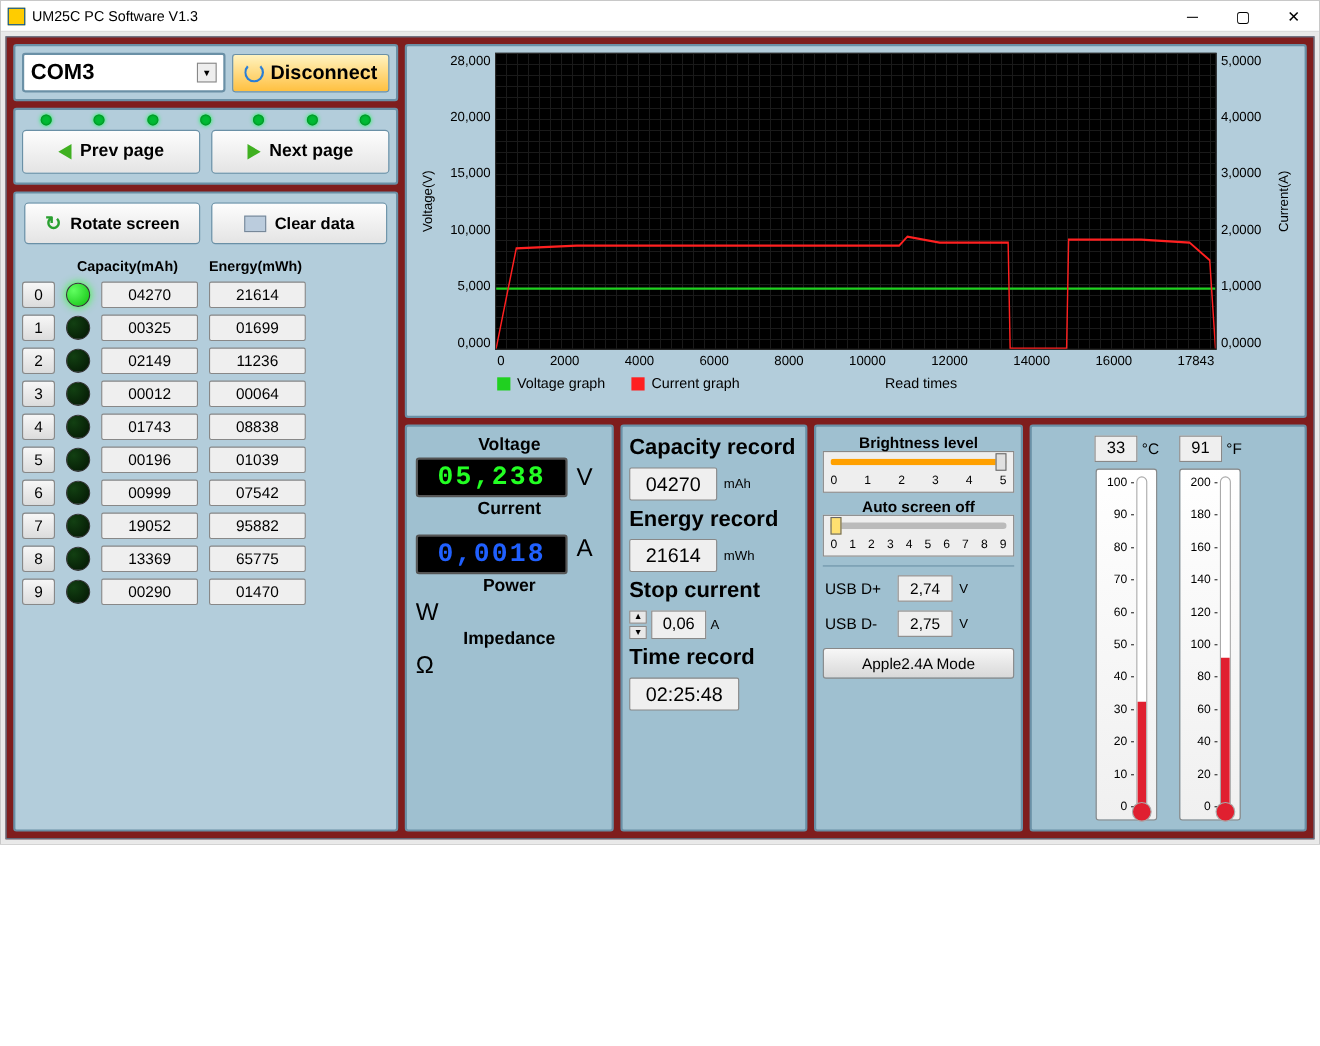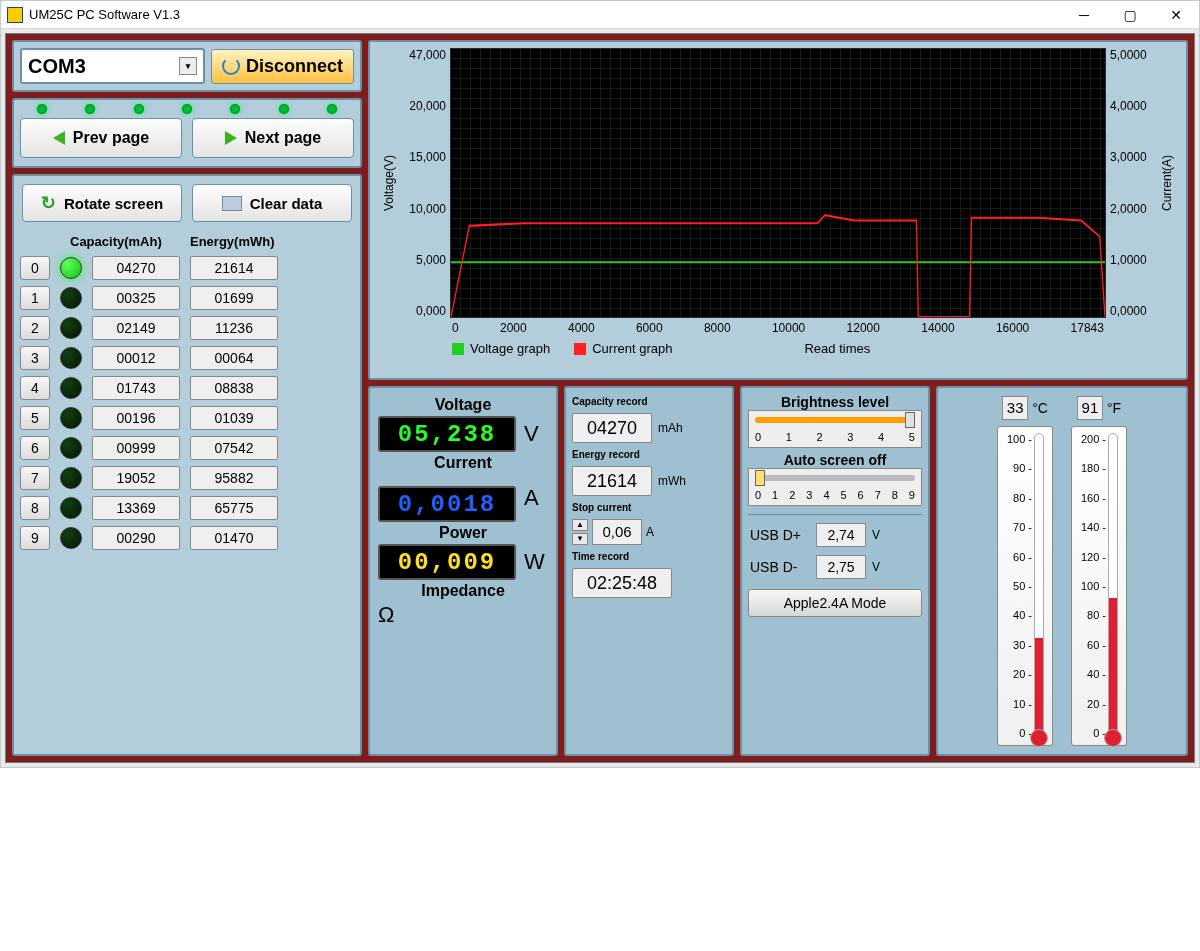--- a/index.html
+++ b/index.html
@@ -67,21 +67,21 @@
   
   .bottomstrip { display:flex; gap:6px; flex:1; }
   .measpanel { width:190px; padding:8px; display:flex; flex-direction:column; gap:2px; }
   .mlabel { text-align:center; font-size:16px; font-weight:bold; }
   .mrow { display:flex; align-items:center; gap:8px; }
   .seg { flex:1; height:36px; background:#000; border:2px solid #555; border-radius:3px; color:#fff; font-family: "Courier New", monospace; font-size:24px; font-weight:bold; display:flex; align-items:center; justify-content:center; letter-spacing:2px;}
   .seg.green{color:#23ff23;} .seg.blue{color:#2060ff;margin-top:12px;} .seg.yellow{color:#ffe020;} .seg.white{color:#f0f0f0;}
   .unit { font-size:22px; width:24px; }
 
   .recpanel { width:170px; padding:8px 6px; display:flex; flex-direction:column; gap:6px; }
-  .reclabel { font-size:10px; font-weight:bold; }
+  .reclabel { font-size:20px; font-weight:bold; }
   .recrow { display:flex; align-items:center; gap:6px; }
   .recbox { width:80px; height:30px; background:#efefef; border:1px solid #888; border-radius:2px; font-size:18px; text-align:center; line-height:28px;}
   .spinwrap { display:flex; align-items:center; gap:4px;}
   .spinbtns{ display:flex; flex-direction:column; gap:2px;}
   .spin { width:16px; height:12px; background:#e8e8e8; border:1px solid #888; font-size:8px; text-align:center; line-height:10px;}
   .smbox { width:50px; height:26px; background:#efefef; border:1px solid #888; text-align:center; line-height:24px; font-size:15px;}
 
   .ctrlpanel { width:190px; padding:6px; display:flex; flex-direction:column; gap:4px; }
   .ctlabel{ text-align:center; font-size:14px; font-weight:bold;}
   .sliderwrap { background:#eee; border:1px solid #888; padding:0 6px; }
@@ -91,21 +91,21 @@
   .thumb { width:10px; height:16px; background:#e0e0e0; border:1px solid #666; position:absolute; top:1px; }
   .ticks { display:flex; justify-content:space-between; font-size:11px; padding:2px 0 4px 0;}
   .drow { display:flex; align-items:center; gap:6px; padding:4px 2px;}
   .dlab { width:60px; font-size:14px;}
   .dval { width:50px; height:24px; background:#efefef; border:1px solid #888; text-align:center; line-height:22px; font-size:14px;}
   .modebtn { height:28px; background:linear-gradient(#f7f7f7,#d8d8d8); border:1px solid #888; border-radius:3px; font-size:14px; margin-top:6px;}
 
   .temppanel { flex:1; padding:8px 4px; display:flex; gap:18px; justify-content:center; }
   .tcol { display:flex; flex-direction:column; align-items:center; gap:6px; }
   .thead { display:flex; align-items:center; gap:4px; }
-  .tvalbox { width:26px; height:24px; background:#efefef; border:1px solid #888; text-align:center; line-height:22px; font-size:15px;}
+  .tvalbox { width:39px; height:24px; background:#efefef; border:1px solid #888; text-align:center; line-height:22px; font-size:15px;}
   .tunit { font-size:14px; }
   .thermo { width:56px; height:320px; background:linear-gradient(#fff,#f0f0f0); border:1px solid #888; border-radius:3px; position:relative; display:flex; }
   .tscale { position:absolute; left:4px; top:6px; bottom:6px; width:30px; display:flex; flex-direction:column; justify-content:space-between; font-size:11px; text-align:right;}
   .ttube { position:absolute; right:8px; bottom:6px; top:6px; width:10px; background:#fff; border:1px solid #aaa; border-radius:5px; overflow:hidden;}
   .tfill { position:absolute; bottom:0; left:0; right:0; background:#e02030; border-radius:0 0 5px 5px;}
   .tbulb { position:absolute; bottom:-2px; right:4px; width:18px; height:18px; background:#e02030; border-radius:50%; border:1px solid #aaa;}
 
 </style>
 </head>
 <body>
@@ -236,21 +236,21 @@
               </div>
             </div>
         </div>
       </div>
 
       <div class="rightarea">
         <div class="panel chartpanel pale">
           <div class="chart-body">
             <div class="ylabel">Voltage(V)</div>
             <div class="yticks" id="y1ticks">
-                <span>47,000</span>
+                <span>28,000</span>
                 <span>20,000</span>
                 <span>15,000</span>
                 <span>10,000</span>
                 <span>5,000</span>
                 <span>0,000</span>
               </div>
             <div class="plotarea">
               <svg id="plotsvg" viewBox="0 0 1000 260" preserveAspectRatio="none" style="position:absolute;inset:0;width:100%;height:100%;">
                   <polyline points="0,206.96 28.02219357731323,206.96 112.08877430925293,206.96 224.17754861850585,206.96 336.2663229277588,206.96 448.3550972370117,206.96 560.4438715462646,206.96 571.65274897719,206.96 616.488258700891,206.96 672.5326458555176,206.96 711.763716863756,206.96 714.5659362214875,206.96 728.577033010144,206.96 784.6214201647706,206.96 793.0280782379645,206.96 795.8302975956958,206.96 896.7101944740234,206.96 963.9634590595751,206.96 991.9856526368884,206.96 1000,206.96" fill="none" stroke="#20d020" stroke-width="2"></polyline>
                   <polyline points="0,260 28.02219357731323,171.60000000000002 112.08877430925293,169 224.17754861850585,169 336.2663229277588,169 448.3550972370117,169 560.4438715462646,169 571.65274897719,161.2 616.488258700891,166.4 672.5326458555176,166.4 711.763716863756,166.4 714.5659362214875,260 728.577033010144,260 784.6214201647706,260 793.0280782379645,260 795.8302975956958,163.8 896.7101944740234,163.8 963.9634590595751,166.4 991.9856526368884,182 1000,260" fill="none" stroke="#ff2020" stroke-width="2"></polyline>
@@ -296,21 +296,20 @@
                 <div class="seg green">05,238</div>
                 <span class="unit">V</span>
               </div>
             <div class="mlabel">Current</div>
             <div class="mrow">
                 <div class="seg blue">0,0018</div>
                 <span class="unit">A</span>
               </div>
             <div class="mlabel">Power</div>
             <div class="mrow">
-                <div class="seg yellow">00,009</div>
                 <span class="unit">W</span>
               </div>
             <div class="mlabel">Impedance</div>
             <div class="mrow">
                 <span class="unit">Ω</span>
               </div>
           </div>
 
           <div class="panel recpanel">
             <div class="reclabel">Capacity record</div>

